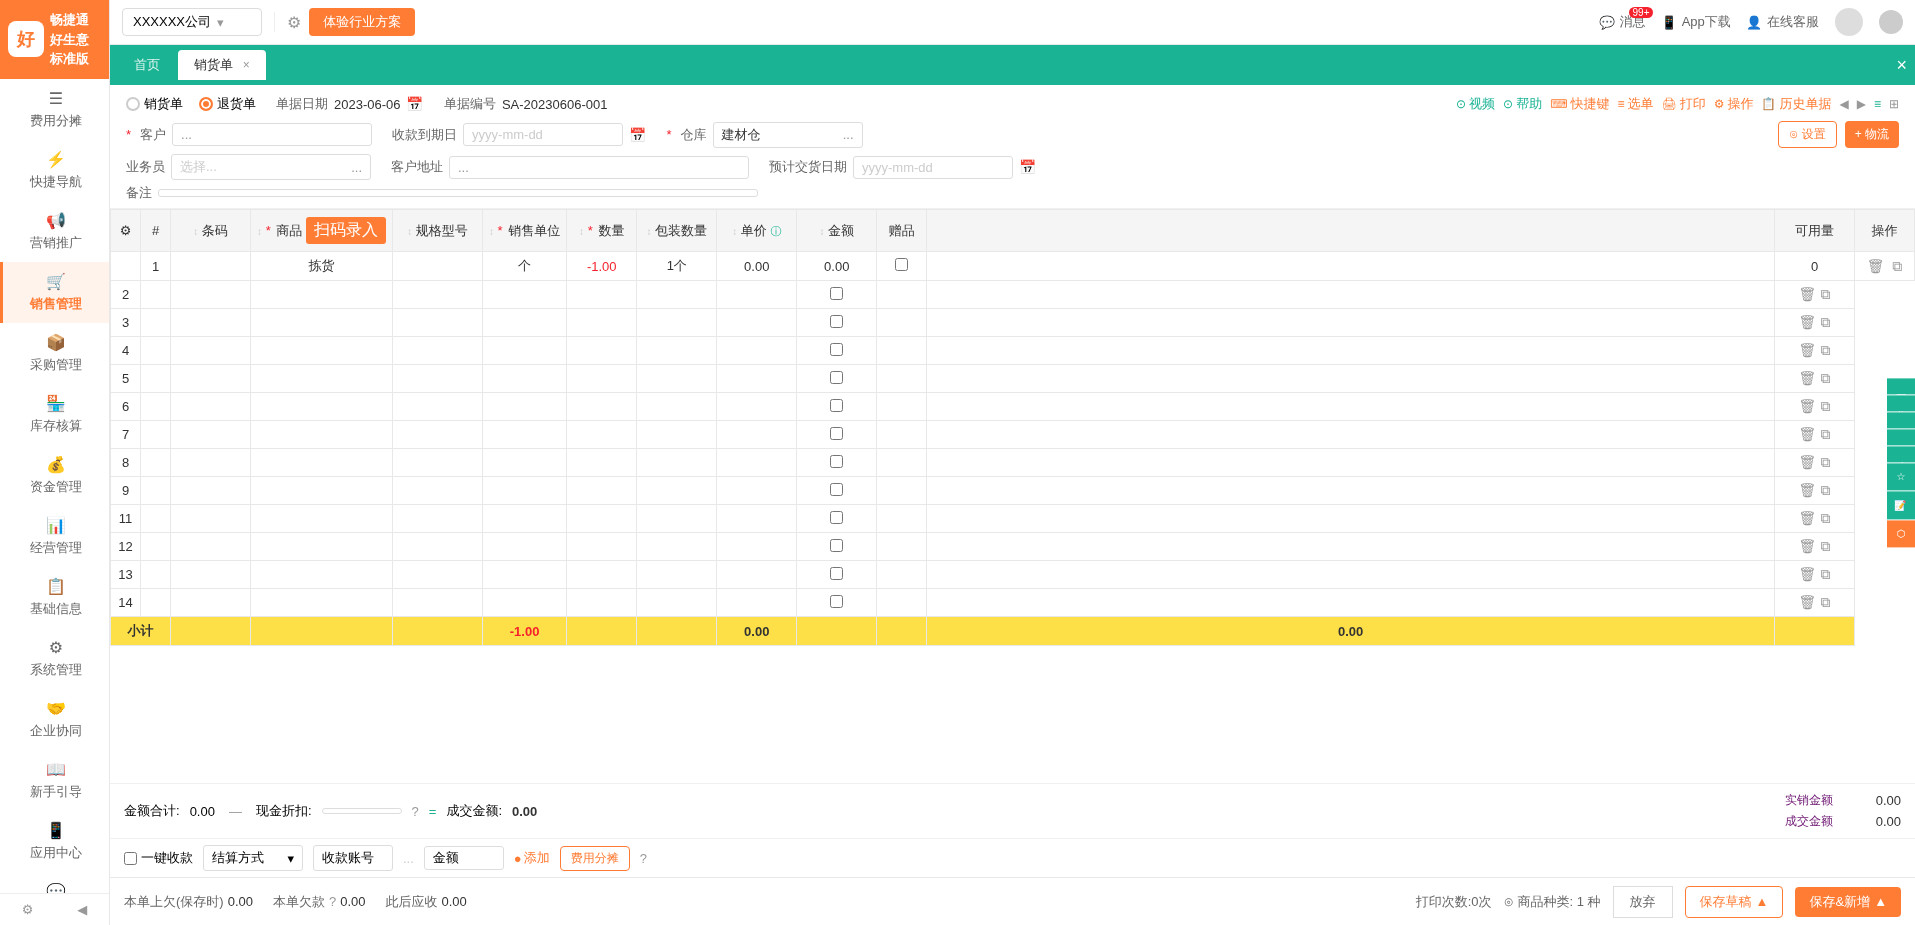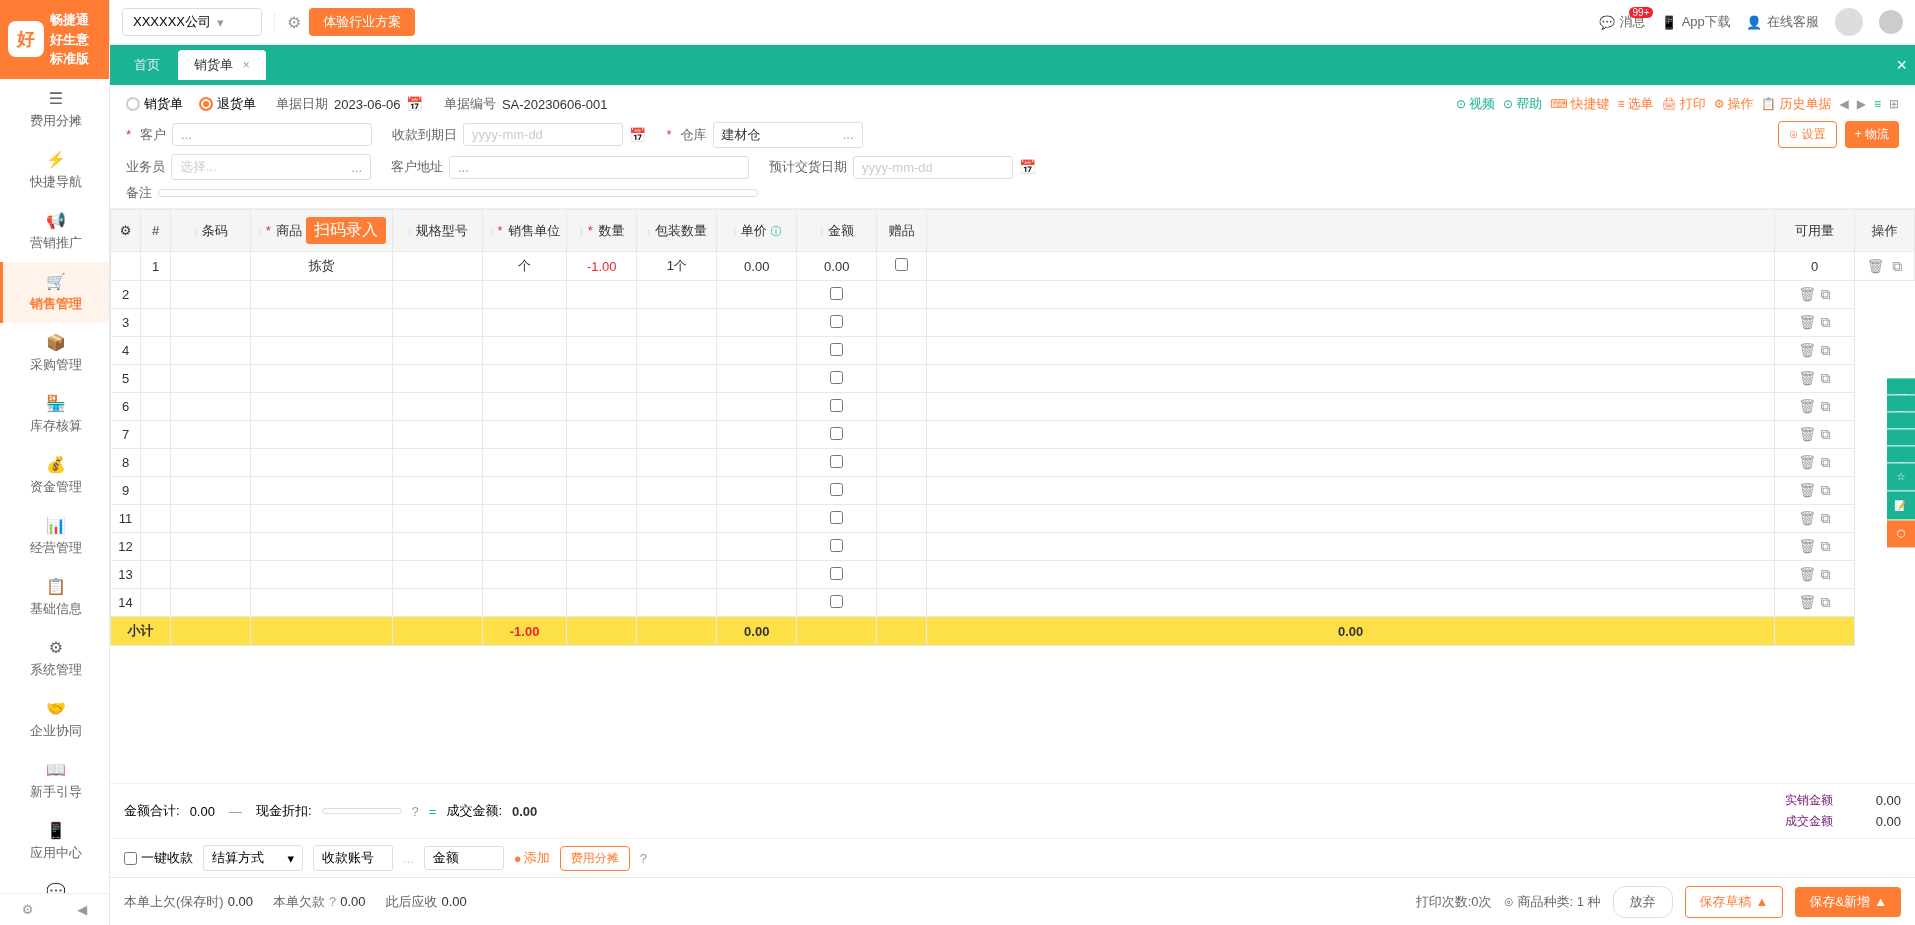--- a/index.html
+++ b/index.html
@@ -111,21 +111,21 @@
     .amount-label { color: #701a75; font-size: 12px; margin-left: 26px; }
     .amount-value { color: #333; font-size: 13px; min-width: 60px; text-align: right; }
 
     
     .bottombar { height: 48px; background: #fff; border-top: 1px solid #e8e8e8; display: flex; align-items: center; padding: 0 14px; gap: 20px; font-size: 12px; }
     .stat-item { display: flex; align-items: center; gap: 4px; color: #666; }
     .stat-value { color: #333; font-weight: 500; }
     .bottom-right { margin-left: auto; display: flex; align-items: center; gap: 12px; }
     .print-info { color: #666; }
     .product-type { color: #666; }
-    .btn-abandon { background: #fff; border: 1px solid #ddd; color: #666; border-radius: 12px; padding: 6px 16px; cursor: pointer; text-align: right; }
+    .btn-abandon { background: #fff; border: 1px solid #ddd; color: #666; border-radius: 0; padding: 6px 16px; cursor: pointer; text-align: right; }
     .btn-draft { background: #fff; border: 1px solid #ff7c35; color: #ff7c35; border-radius: 4px; padding: 6px 14px; cursor: pointer; display: flex; align-items: center; gap: 4px; }
     .btn-save-new { background: #ff7c35; border: none; color: #fff; border-radius: 4px; padding: 6px 14px; cursor: pointer; display: flex; align-items: center; gap: 4px; }
 
     
     .right-float { position: fixed; right: 0; top: 50%; transform: translateY(-50%); display: flex; flex-direction: column; gap: 1px; z-index: 100; }
     .float-btn { width: 28px; background: #1ab394; color: #fff; border: none; padding: 8px 2px; cursor: pointer; font-size: 10px; writing-mode: vertical-rl; text-align: center; }
     .float-btn.orange { background: #ff7c35; }
   </style>
 </head>
 <body>

